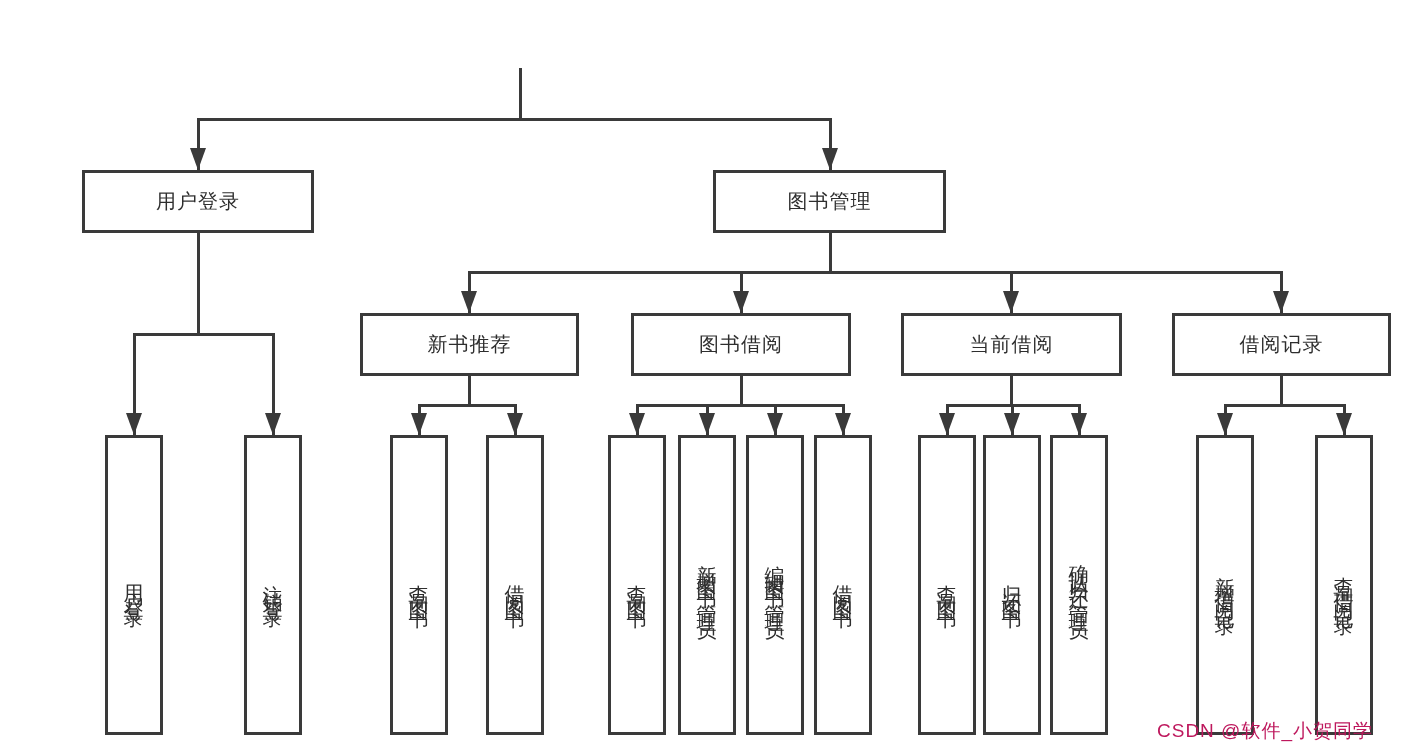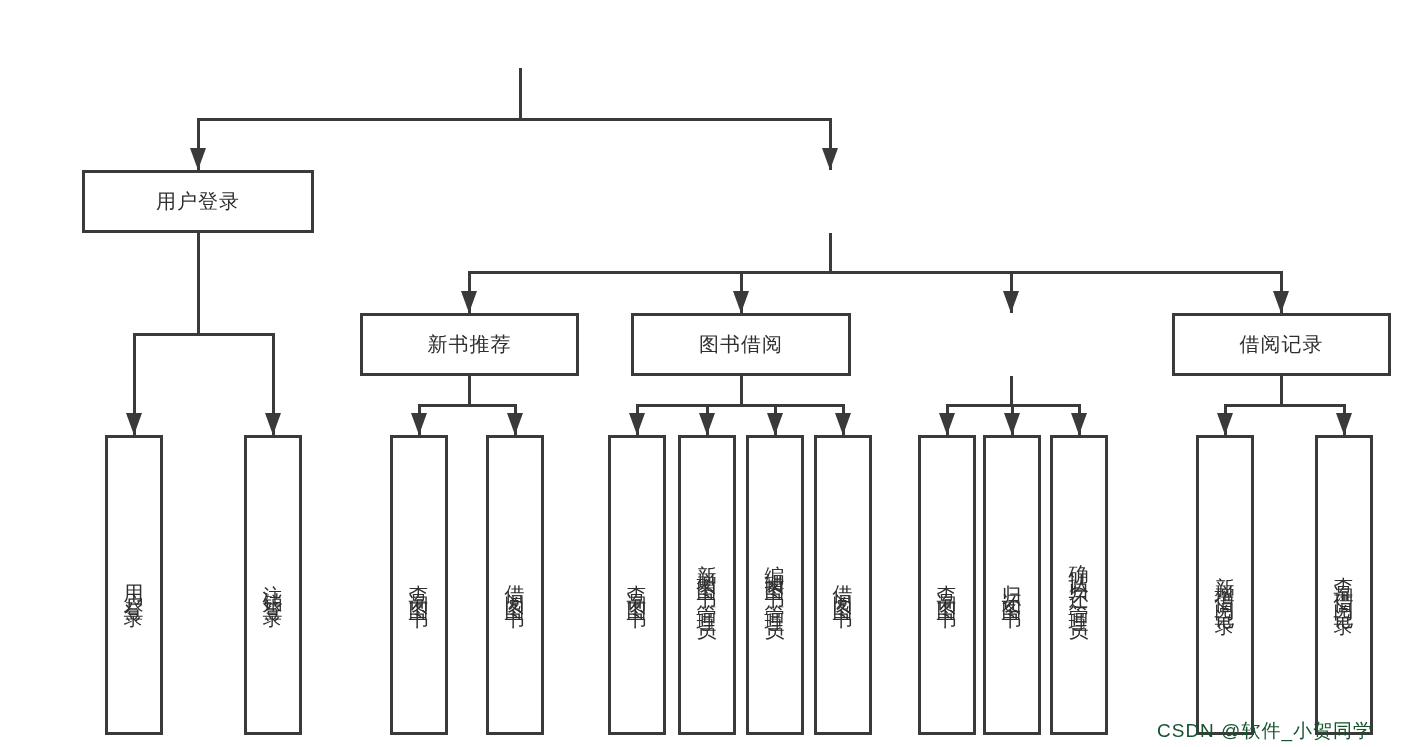--- a/index.html
+++ b/index.html
@@ -45,41 +45,47 @@
     border-right: 8px solid transparent;
     border-top: 22px solid #3a3a3a;
     z-index: 1;
   }
 
   .watermark {
     position: absolute;
     left: 1157px;
     top: 718px;
     font-size: 19px;
-    color: #14532d;
+    color: #be185d;
     letter-spacing: 1px;
     z-index: 3;
     white-space: nowrap;
   }
 </style>
 </head>
 <body>
 
 <div class="canvas">
 
 
   <div class="node" style="left:82px; top:170px; width:232px; height:63px;">
     <span>用户登录</span>
   </div>
+  <div class="node" style="left:713px; top:170px; width:233px; height:63px;">
+    <span>图书管理</span>
+  </div>
 
   <div class="node" style="left:360px; top:313px; width:219px; height:63px;">
     <span>新书推荐</span>
   </div>
   <div class="node" style="left:631px; top:313px; width:220px; height:63px;">
     <span>图书借阅</span>
+  </div>
+  <div class="node" style="left:901px; top:313px; width:221px; height:63px;">
+    <span>当前借阅</span>
   </div>
   <div class="node" style="left:1172px; top:313px; width:219px; height:63px;">
     <span>借阅记录</span>
   </div>
 
   <div class="node leaf" style="left:105px; top:435px; width:58px; height:300px;">
     <span>用户登录</span>
   </div>
   <div class="node leaf" style="left:244px; top:435px; width:58px; height:300px;">
     <span>注销登录</span>

